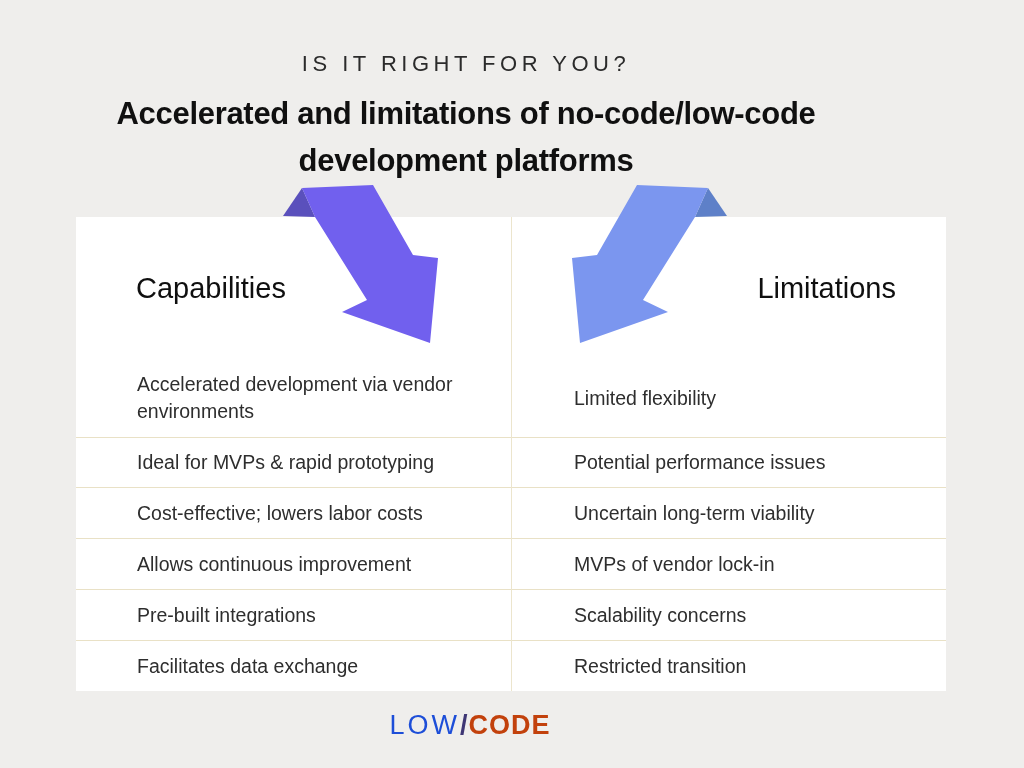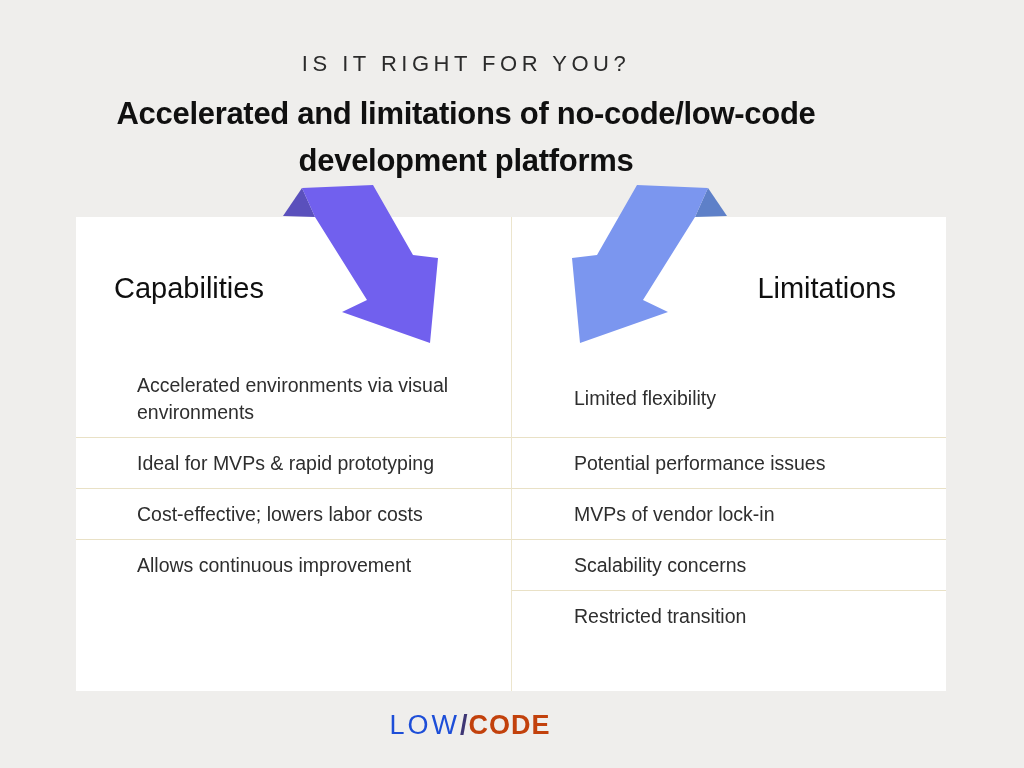--- a/index.html
+++ b/index.html
@@ -30,21 +30,21 @@
     background: #ffffff;
     display: flex;
   }
   .col { width: 435px; display: flex; flex-direction: column; }
   .col.right { border-left: 1px solid #ece5cd; }
 
   .col-header {
     height: 143px; display: flex; align-items: center;
     font-size: 29px; color: #0f0f0f;
   }
-  .col.left  .col-header { justify-content: flex-start; padding-left: 38px; }
+  .col.left  .col-header { justify-content: flex-start; padding-left: 60px; }
   .col.right .col-header { justify-content: flex-end;  padding-right: 50px; }
 
   .row {
     height: 51px; display: flex; align-items: center;
     border-top: 1px solid #e9e1c6;
     font-size: 19.5px; color: #2e2e2e; line-height: 27px;
   }
   .row.first { height: 77px; border-top: none; }
   .col.left  .row { padding-left: 61px; padding-right: 58px; }
   .col.right .row { padding-left: 62px; padding-right: 30px; }
@@ -69,29 +69,32 @@
   <div class="kicker">IS IT RIGHT FOR YOU?</div>
 
   <div class="title">
     <div>Accelerated and limitations of no-code/low-code</div>
     <div>development platforms</div>
   </div>
 
   <div class="panel">
     <div class="col left">
       <div class="col-header">Capabilities</div>
-      <div class="row first">Accelerated environments via visual environments</div>
+      <div class="row first">Accelerated development via vendor environments</div>
       <div class="row">Ideal for MVPs &amp; rapid prototyping</div>
       <div class="row">Cost-effective; lowers labor costs</div>
       <div class="row">Allows continuous improvement</div>
+      <div class="row">Pre-built integrations</div>
+      <div class="row">Facilitates data exchange</div>
     </div>
     <div class="col right">
       <div class="col-header">Limitations</div>
       <div class="row first">Limited flexibility</div>
       <div class="row">Potential performance issues</div>
+      <div class="row">Uncertain long-term viability</div>
       <div class="row">MVPs of vendor lock-in</div>
       <div class="row">Scalability concerns</div>
       <div class="row">Restricted transition</div>
     </div>
   </div>
 
   <svg class="arrow-svg arrow-purple" viewBox="0 0 170 170" xmlns="http://www.w3.org/2000/svg">
     <polygon points="8,33 27,5 40,34" fill="#5a50bc"></polygon>
     <polygon points="27,5 98,2 138,72 163,75 155,160 67,129 92,117 40,34" fill="#7160ee"></polygon>
   </svg>

